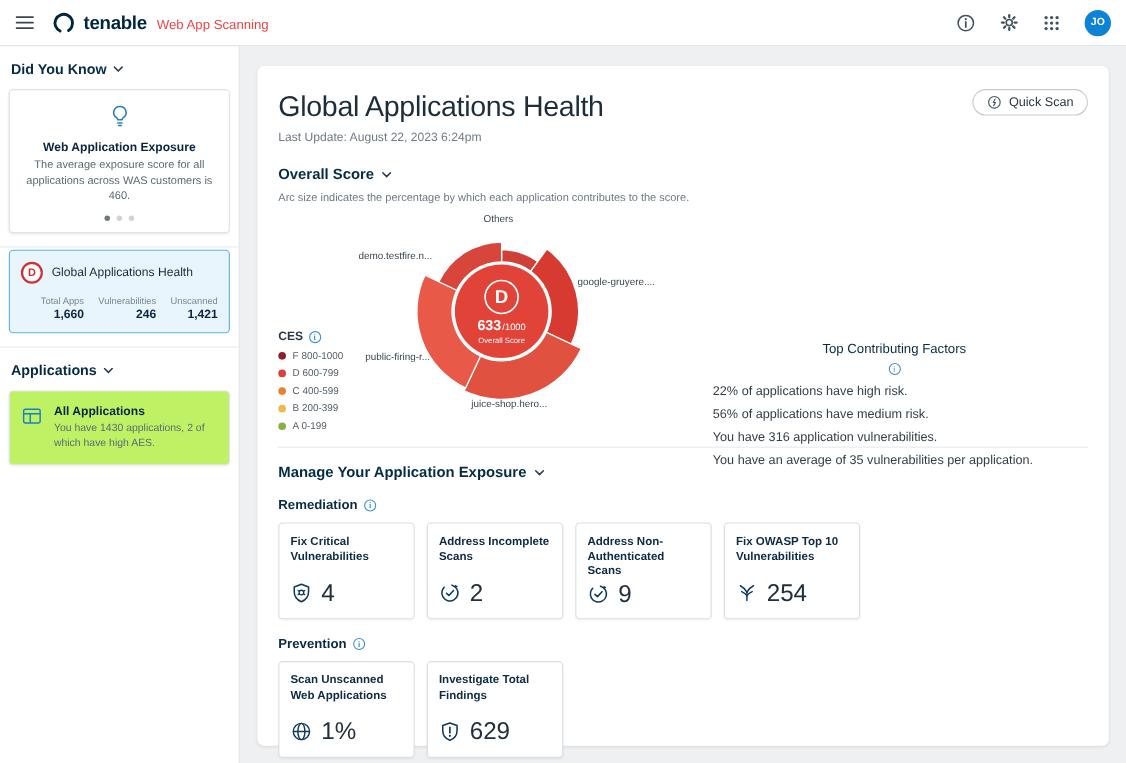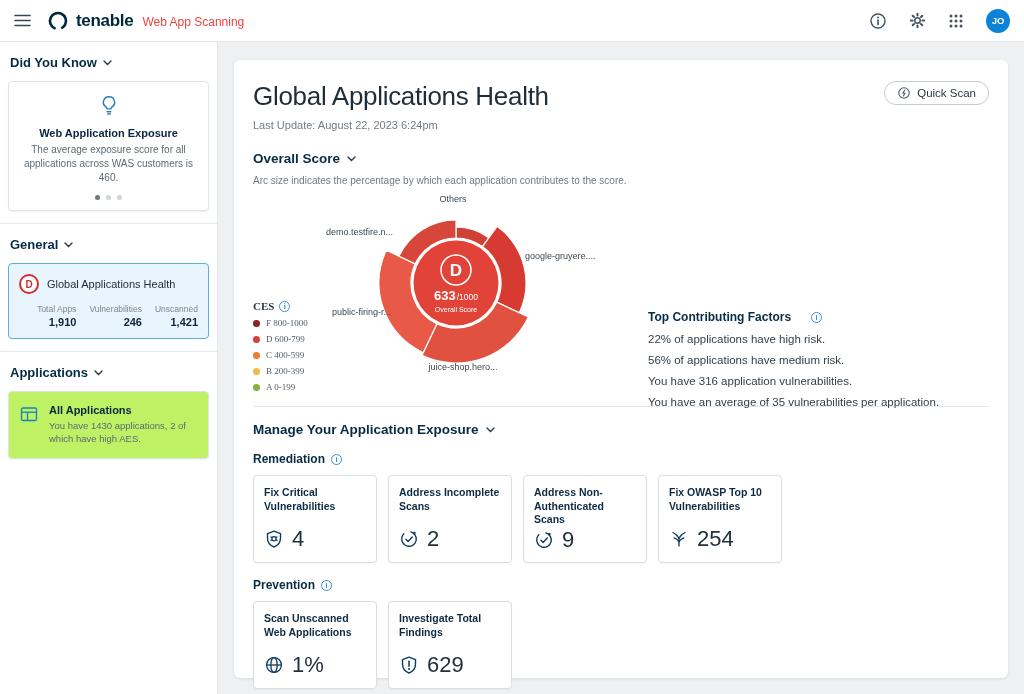--- a/index.html
+++ b/index.html
@@ -56,36 +56,36 @@
   .os-header { margin-top:20px; }
   .os-subtitle { font-size:10px; color:#6d7984; margin-top:9px; }
 
   
   .chart-region { position:relative; height:210px; margin-top:2px; }
   .donut-wrap { position:absolute; left:108px; top:0px; }
   .donut-label { position:absolute; font-size:9px; color:#3c4852; }
   .lbl-top { left:160px; top:6px; width:80px; text-align:center; }
   .lbl-upleft { left:28px; top:39px; width:112px; text-align:right; }
   .lbl-right { left:272px; top:63px; width:110px; }
-  .lbl-left { left:26px; top:119px; width:112px; text-align:right; }
+  .lbl-left { left:26px; top:131px; width:112px; text-align:right; }
   .lbl-bottom { left:160px; top:174px; width:100px; text-align:center; }
 
   .donut-grade { fill:#fff; font-size:17px; font-weight:bold; }
   .score-big { fill:#fff; font-size:13px; font-weight:bold; }
   .score-small { fill:#fff; font-size:8.5px; }
   .score-label { fill:#fff; font-size:7px; }
 
-  .ces { position:absolute; left:0; top:112px;font-family:Liberation Serif, serif; }
+  .ces { position:absolute; left:0; top:112px; }
   .ces-title-row { display:flex; align-items:center; gap:5px; font-size:11px; font-weight:bold; color:#2c3a46; }
   .ces-row { display:flex; align-items:center; gap:6px; margin-top:6px; }
   .ces-dot { width:7px; height:7px; border-radius:50%; flex-shrink:0; }
   .ces-label { font-size:9px; color:#55606a; }
 
   .factors { position:absolute; left:395px; top:122px; width:330px; }
-  .factors-title-row { display:flex; align-items:center; gap:20px; font-size:12px; font-weight:bold; color:#0a2b44; }
+  .factors-title-row { display:flex; align-items:center; gap:6px; font-size:12px; font-weight:normal; color:#0a2b44;flex-direction:column; }
   .factor-line { font-size:11.5px; color:#323e48; margin-top:9px; }
 
   .main-divider { border-top:1px solid #e6e9eb; margin-top:8px; }
   .manage-header { margin-top:15px; }
   .group-label-row { display:flex; align-items:center; gap:6px; margin-top:15px; font-size:12px; font-weight:bold; color:#0a2b44; }
   .cards-row { display:flex; gap:11px; margin-top:9px; }
   .mini-card { width:124px; height:88px; border:1px solid #d9dee2; border-radius:4px; padding:10px; display:flex; flex-direction:column; background:#fff; box-shadow:0 1px 2px rgba(0,0,0,.04); cursor:pointer; }
   .mini-title { font-size:10.5px; font-weight:bold; color:#0c2b44; line-height:1.3; }
   .mini-value-row { margin-top:auto; display:flex; align-items:center; gap:8px; }
   .mini-value { font-size:22px; color:#22303d; }
@@ -181,36 +181,30 @@
       <div class="dyk-text">The average exposure score for all applications across WAS customers is 460.</div>
       <div class="dyk-dots">
         <span class="dot-c active"></span>
         <span class="dot-c"></span>
         <span class="dot-c"></span>
       </div>
     </div>
 
     <div class="side-divider"></div>
 
-    <div class="side-header">
-      <span>General</span>
-      <svg width="9" height="6" viewBox="0 0 9 6">
-          <polyline points="1,1 4.5,4.5 8,1" fill="none" stroke="#2a3a48" stroke-width="1.4" stroke-linecap="round"></polyline>
-        </svg>
-    </div>
 
     <div class="general-card">
       <div class="gen-row">
         <span class="grade-circle">D</span>
         <span class="gen-title">Global Applications Health</span>
       </div>
       <div class="gen-stats">
         <div class="stat-col">
           <div class="stat-label">Total Apps</div>
-          <div class="stat-value">1,910</div>
+          <div class="stat-value">1,660</div>
         </div>
         <div class="stat-col">
           <div class="stat-label">Vulnerabilities</div>
           <div class="stat-value">246</div>
         </div>
         <div class="stat-col">
           <div class="stat-label">Unscanned</div>
           <div class="stat-value">1,421</div>
         </div>
       </div>

